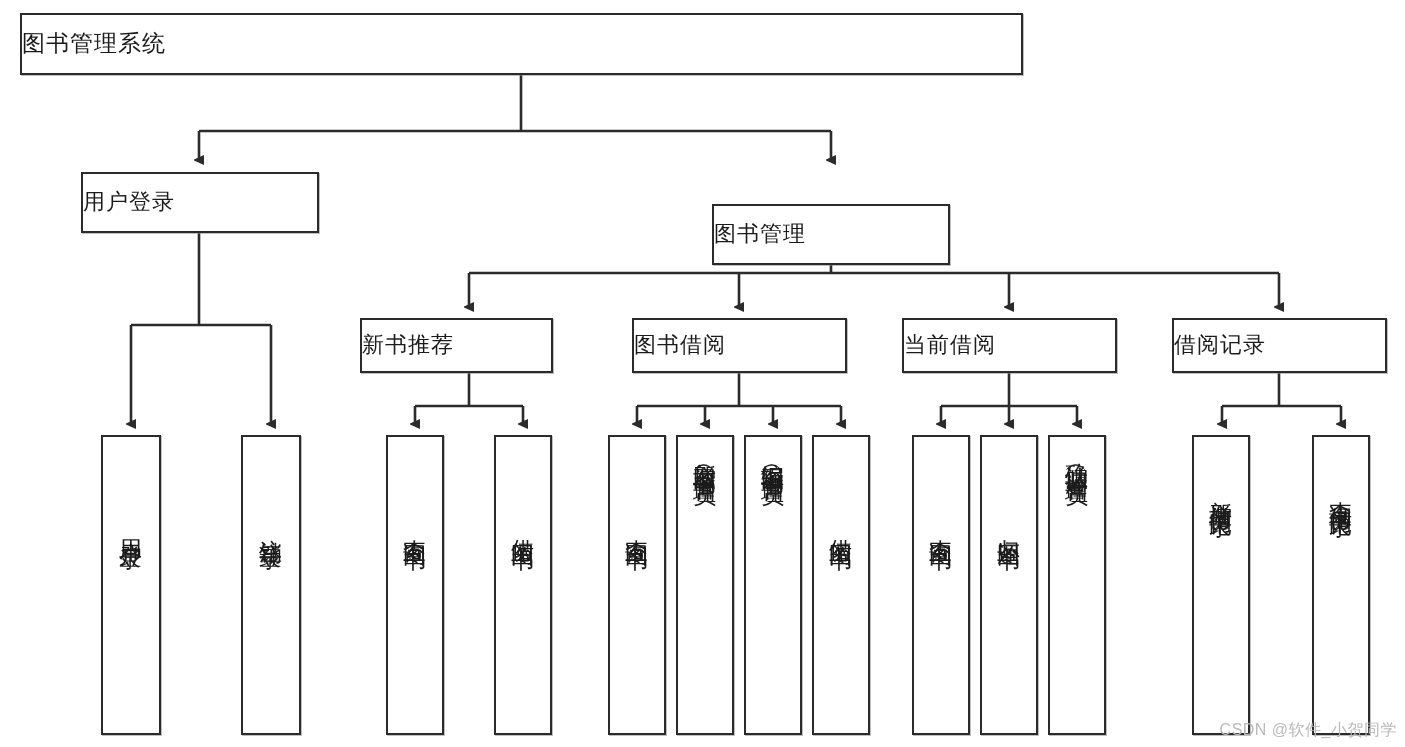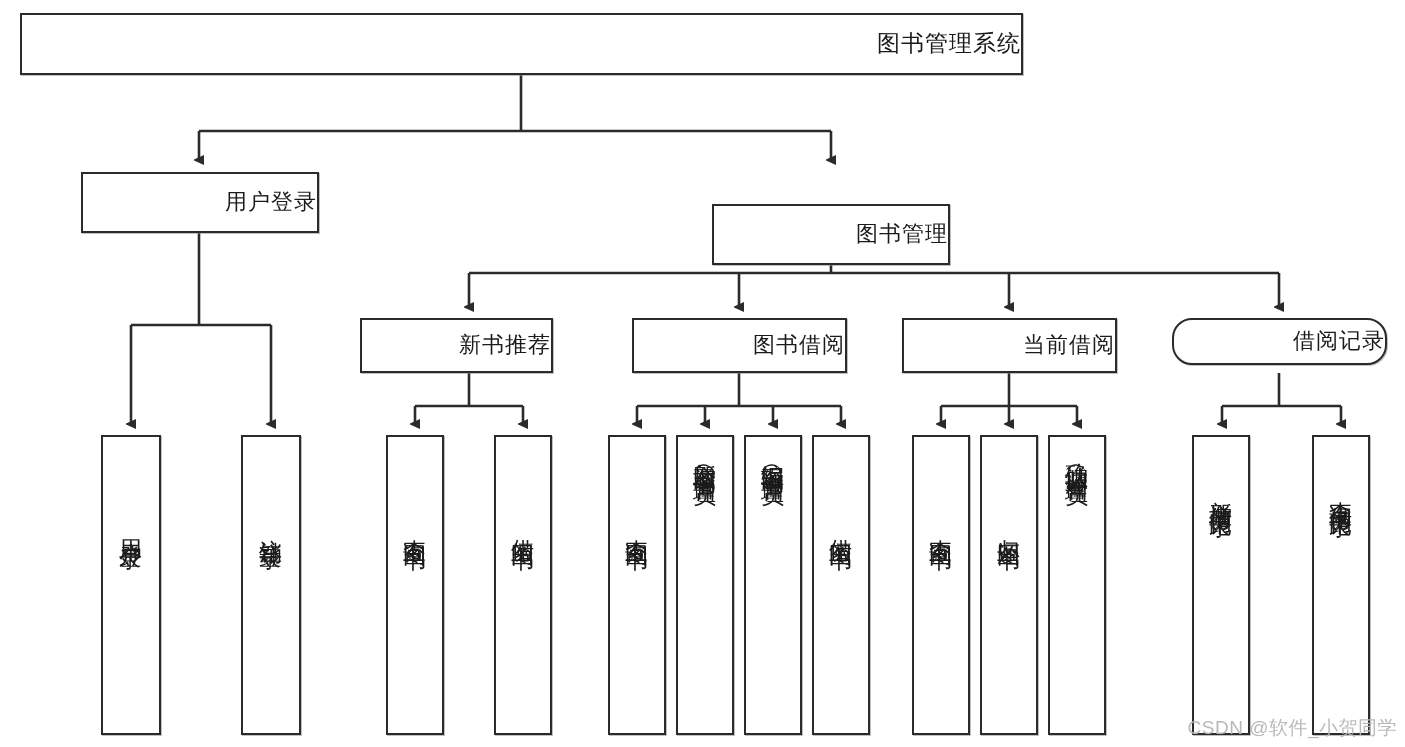--- a/index.html
+++ b/index.html
@@ -17,21 +17,21 @@
     background: #ffffff;
     overflow: hidden;
   }
   .node {
     position: absolute;
     box-sizing: border-box;
     border: 2px solid #2b2b2b;
     background: #ffffff;
     display: flex;
     align-items: center;
-    justify-content: flex-end;
+    justify-content: flex-start;
     color: #1b1b1b;
     box-shadow: 1px 1px 0 rgba(140,140,140,0.55);
   }
   .node.h {
     font-size: 22px;
     letter-spacing: 1px;
     line-height: 1.2;
     white-space: nowrap;
   }
   .node.root {
@@ -56,21 +56,21 @@
     left: 0;
     top: 0;
     width: 1405px;
     height: 747px;
     pointer-events: none;
   }
   #watermark {
     position: absolute;
     right: 8px;
     bottom: 6px;
-    font-size: 19px;
+    font-size: 16px;
     color: #b9b9b9;
     letter-spacing: 0.5px;
     white-space: nowrap;
   }
 </style>
 </head>
 <body>
 
 <div id="canvas">
 
@@ -137,21 +137,21 @@
 
   <div class="node h" style="left:360px; top:318px; width:193px; height:55px;">
     <span>新书推荐</span>
   </div>
   <div class="node h" style="left:632px; top:318px; width:215px; height:55px;">
     <span>图书借阅</span>
   </div>
   <div class="node h" style="left:902px; top:318px; width:215px; height:55px;">
     <span>当前借阅</span>
   </div>
-  <div class="node h" style="left:1172px; top:318px; width:215px; height:47px;border-radius:20px;">
+  <div class="node h" style="left:1172px; top:318px; width:215px; height:55px;">
     <span>借阅记录</span>
   </div>
 
   <div class="node leaf" style="left:101px; top:435px; width:60px; height:300px; padding-top:84px;">
     <span class="vtext">用户登录</span>
   </div>
   <div class="node leaf" style="left:241px; top:435px; width:60px; height:300px; padding-top:84px;">
     <span class="vtext">注销登录</span>
   </div>
 

